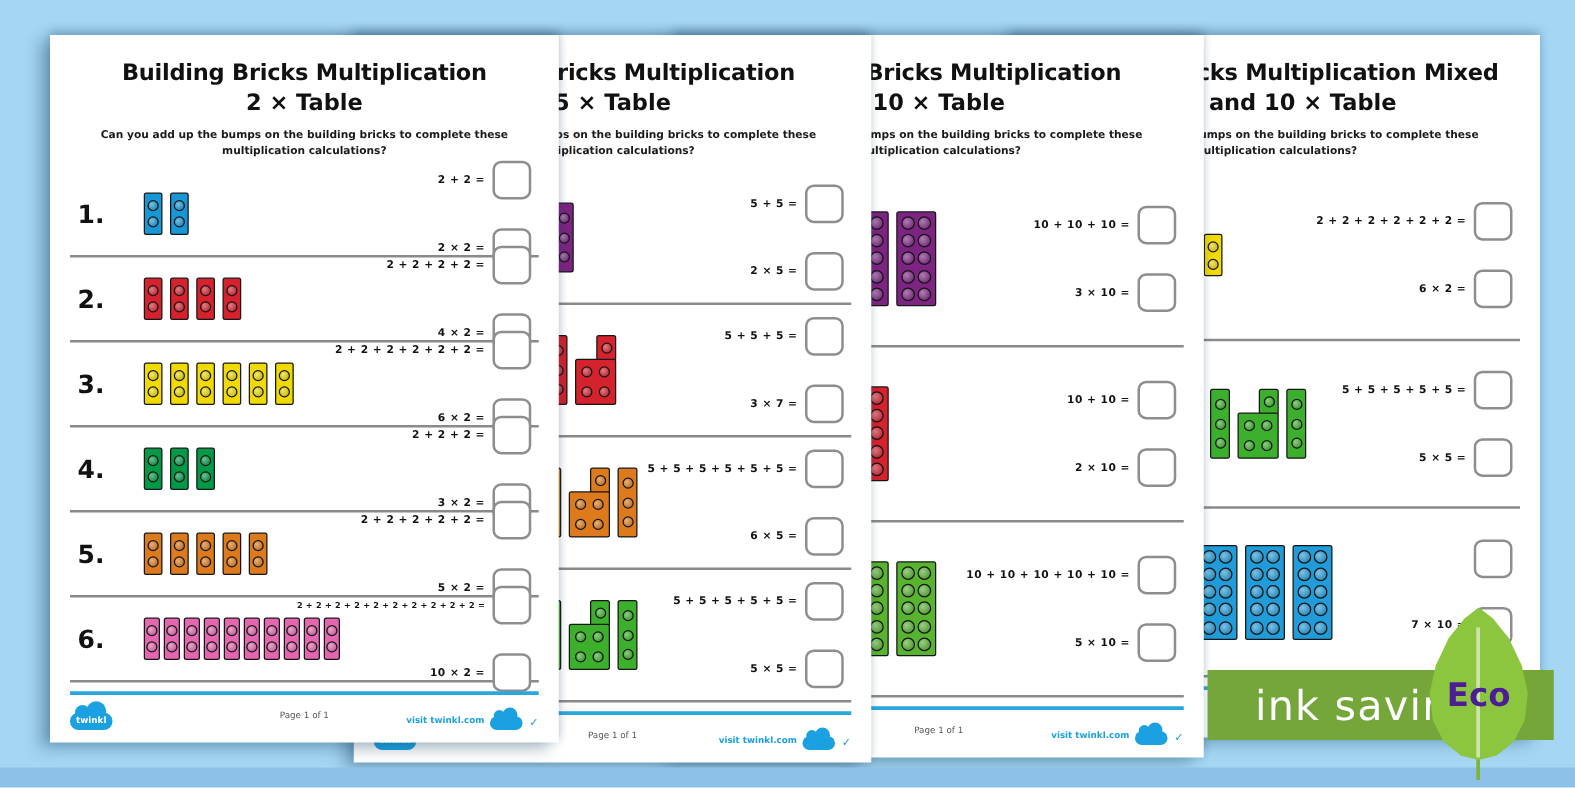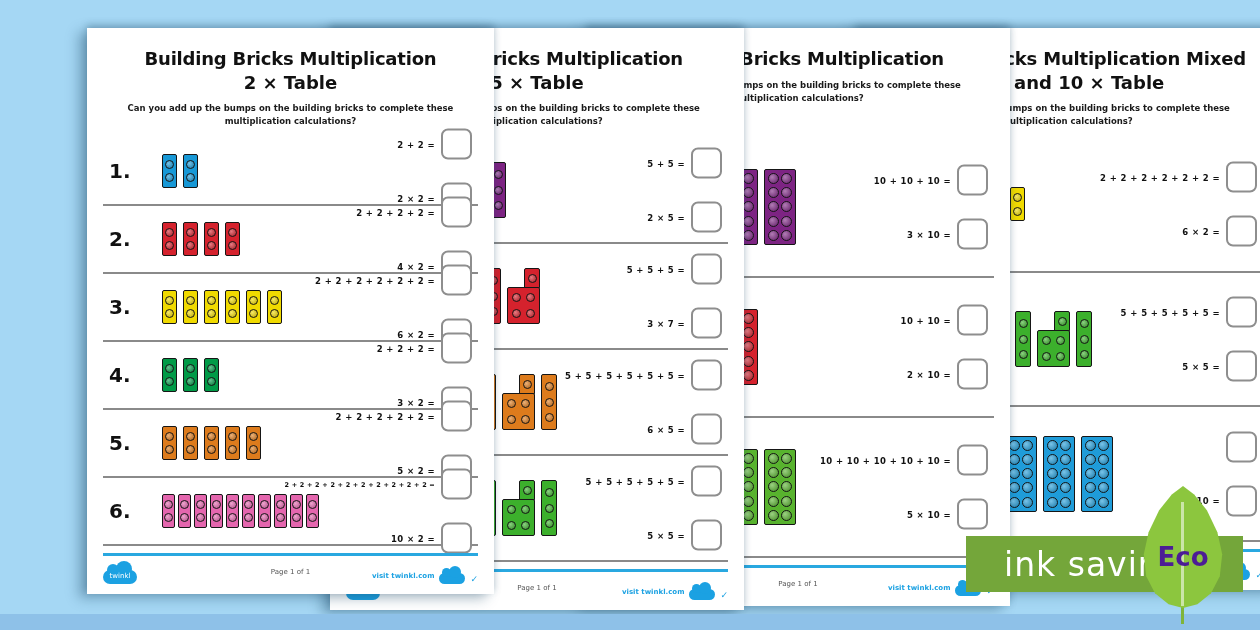--- a/index.html
+++ b/index.html
@@ -2,21 +2,21 @@
 <html><head>
 <meta charset="utf-8">
 <style>
   html,body{margin:0;padding:0;}
   body{width:1260px;height:630px;overflow:hidden;font-family:"DejaVu Sans",sans-serif;}
   .canvas{position:relative;width:1260px;height:630px;background:#a5d7f4;overflow:hidden;}
   .bottom-strip{position:absolute;left:0;bottom:0;width:100%;height:16px;background:#8ec1e8;z-index:45;}
 
   
   .page{position:absolute;background:#ffffff;
-        box-shadow:-8px 4px 12px rgba(25,70,100,.38), 0 -3px 7px rgba(25,70,100,.30);margin-left:47px;}
+        box-shadow:-8px 4px 12px rgba(25,70,100,.38), 0 -3px 7px rgba(25,70,100,.30);}
   .p1{left:40px; top:28px; width:407px; height:566px; z-index:40;}
   .p2{left:283px;top:28px; width:414px; height:582px; z-index:30;}
   .p3{left:539px;top:28px; width:424px; height:578px; z-index:20;}
   .p4{left:808px;top:28px; width:424px; height:562px; z-index:10;}
 
   .t1{margin-top:20px;text-align:center;font-size:18px;font-weight:bold;color:#111;letter-spacing:-.2px;line-height:1.2;}
   .t2{text-align:center;font-size:18px;font-weight:bold;color:#111;margin-top:2px;}
   .instructions{width:86%;margin:9px auto 0;text-align:center;font-size:8.5px;line-height:1.55;color:#1a1a1a;font-weight:bold;}
 
   .rows{position:absolute;left:16px;right:16px;top:110px;bottom:48px;display:flex;flex-direction:column;}
@@ -54,21 +54,21 @@
   .eq-text.wrap{white-space:normal;max-width:118px;text-align:left;line-height:1.6;}
   .answer-box{width:27px;height:27px;border:2px solid #8e8e8e;border-radius:7px;background:#fff;flex:none;}
 
   
   .page-footer{position:absolute;left:16px;right:16px;bottom:10px;border-top:3px solid #29a8e0;
                padding-top:5px;display:flex;align-items:center;justify-content:space-between;}
   .page-label{font-size:7px;color:#555;position:absolute;left:50%;transform:translateX(-50%);top:12px;}
   .cloud{position:relative;width:34px;height:14px;background:#1ba1e2;border-radius:8px;margin-top:9px;}
   .cloud::before{content:"";position:absolute;left:4px;top:-6px;width:12px;height:12px;background:#1ba1e2;border-radius:50%;}
   .cloud::after{content:"";position:absolute;left:13px;top:-9px;width:16px;height:16px;background:#1ba1e2;border-radius:50%;}
-  .cloud-word{position:absolute;z-index:2;left:0;right:0;top:2px;text-align:center;font-size:7px;font-weight:normal;color:#fff;}
+  .cloud-word{position:absolute;z-index:2;left:0;right:0;top:2px;text-align:center;font-size:7px;font-weight:bold;color:#fff;}
   .site-group{display:flex;align-items:center;gap:5px;margin-top:6px;}
   .site{font-size:7px;font-weight:bold;color:#1ba1e2;}
   .cloud-sm{position:relative;width:26px;height:11px;background:#1ba1e2;border-radius:6px;margin-top:5px;}
   .cloud-sm::before{content:"";position:absolute;left:3px;top:-5px;width:9px;height:9px;background:#1ba1e2;border-radius:50%;}
   .cloud-sm::after{content:"";position:absolute;left:10px;top:-7px;width:12px;height:12px;background:#1ba1e2;border-radius:50%;}
   .check{font-size:9px;color:#1ba1e2;font-weight:bold;align-self:flex-end;}
 
   
   .eco-banner{position:absolute;left:966px;top:536px;width:277px;height:56px;background:#74a63a;z-index:60;
               display:flex;align-items:center;}
@@ -451,20 +451,21 @@
       <div class="site-group">
         <span class="site">visit twinkl.com</span>
         <div class="cloud-sm"></div>
         <span class="check">✓</span>
       </div>
     </div>
   </div>
 
   <div class="page p3">
     <div class="t1">Building Bricks Multiplication</div>
+    <div class="t2">10 × Table</div>
     <div class="instructions">Can you add up the bumps on the building bricks to complete these multiplication calculations?</div>
     <div class="rows">
         <div class="row">
           <span class="row-number"></span>
           <div class="bricks" style="--bc: #7d2483; left: 124px;">
             <div class="piece big10">
               <div class="bump"></div>
               <div class="bump"></div>
               <div class="bump"></div>
               <div class="bump"></div>

